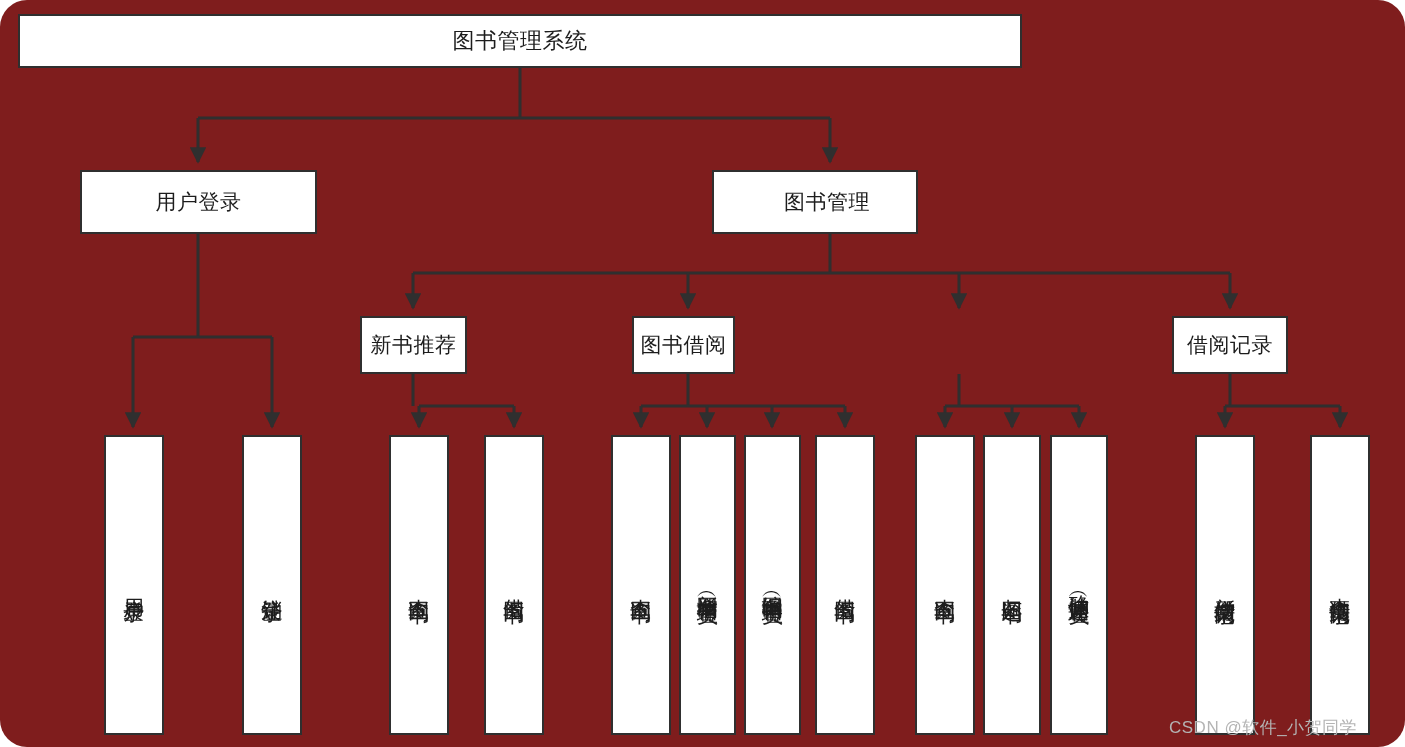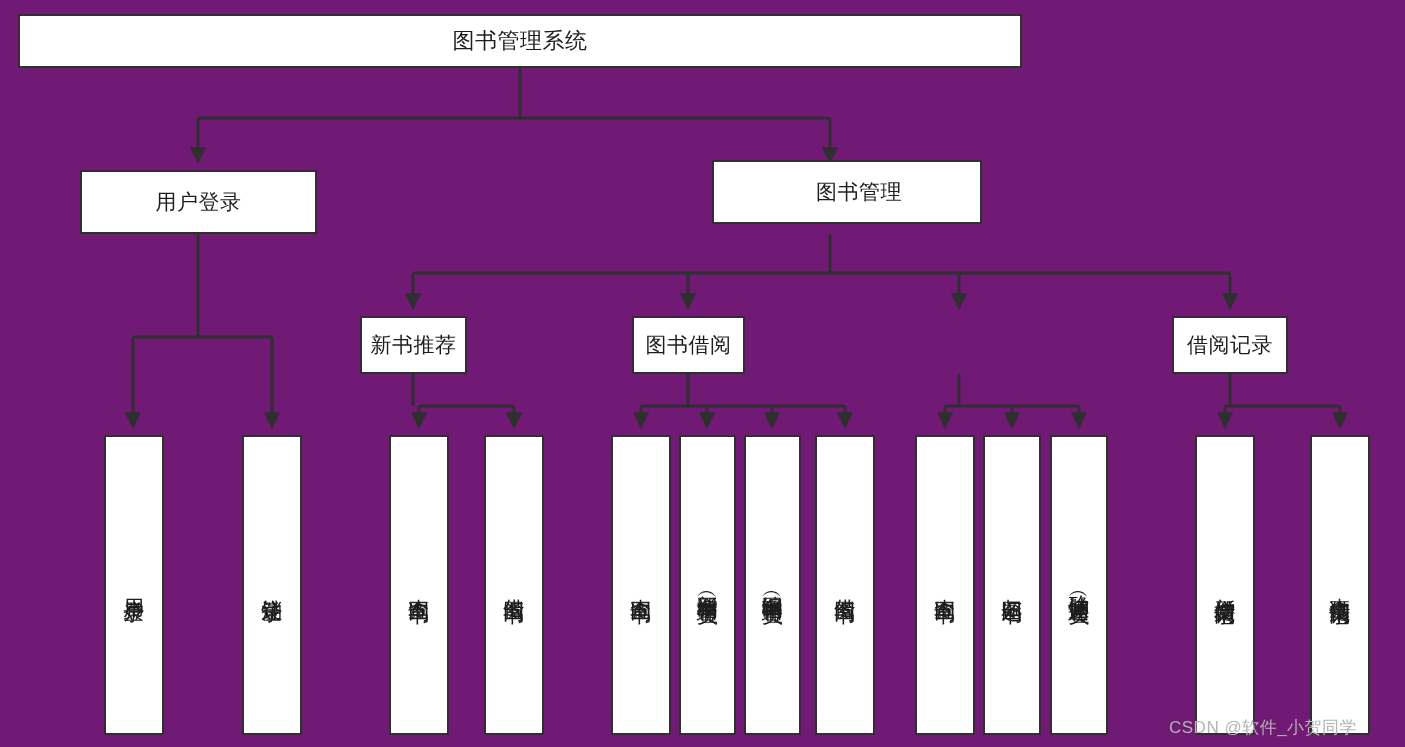--- a/index.html
+++ b/index.html
@@ -8,22 +8,23 @@
     padding: 0;
     background: #ffffff;
   }
   body {
     font-family: "Liberation Sans", "DejaVu Sans", sans-serif;
   }
   #diagram-root {
     position: relative;
     width: 1405px;
     height: 747px;
-    background: #701a75;
+    background: #7f1d1d;
     overflow: hidden;
+    border-radius: 27px;
   }
   svg.connectors {
     position: absolute;
     left: 0;
     top: 0;
     width: 1405px;
     height: 747px;
     pointer-events: none;
   }
   .node {
@@ -119,29 +120,29 @@
   </svg>
 
   <div class="node root" style="left:18px; top:14px; width:1004px; height:54px;">
     <span class="label">图书管理系统</span>
   </div>
 
   <div class="node level2" style="left:80px; top:170px; width:237px; height:64px;">
     <span class="label">用户登录</span>
   </div>
 
-  <div class="node level2" style="left:712px; top:160px; width:270px; height:64px;padding-left:24px;">
+  <div class="node level2" style="left:712px; top:170px; width:206px; height:64px;padding-left:24px;">
     <span class="label">图书管理</span>
   </div>
 
   <div class="node level2" style="left:360px; top:316px; width:107px; height:58px;">
     <span class="label">新书推荐</span>
   </div>
 
-  <div class="node level2" style="left:632px; top:316px; width:113px; height:58px;">
+  <div class="node level2" style="left:632px; top:316px; width:103px; height:58px;">
     <span class="label">图书借阅</span>
   </div>
 
 
   <div class="node level2" style="left:1172px; top:316px; width:116px; height:58px;">
     <span class="label">借阅记录</span>
   </div>
 
   <div class="node vertical" style="left:104px; top:435px; width:60px; height:300px;">
     <span class="label">用户登录</span>

